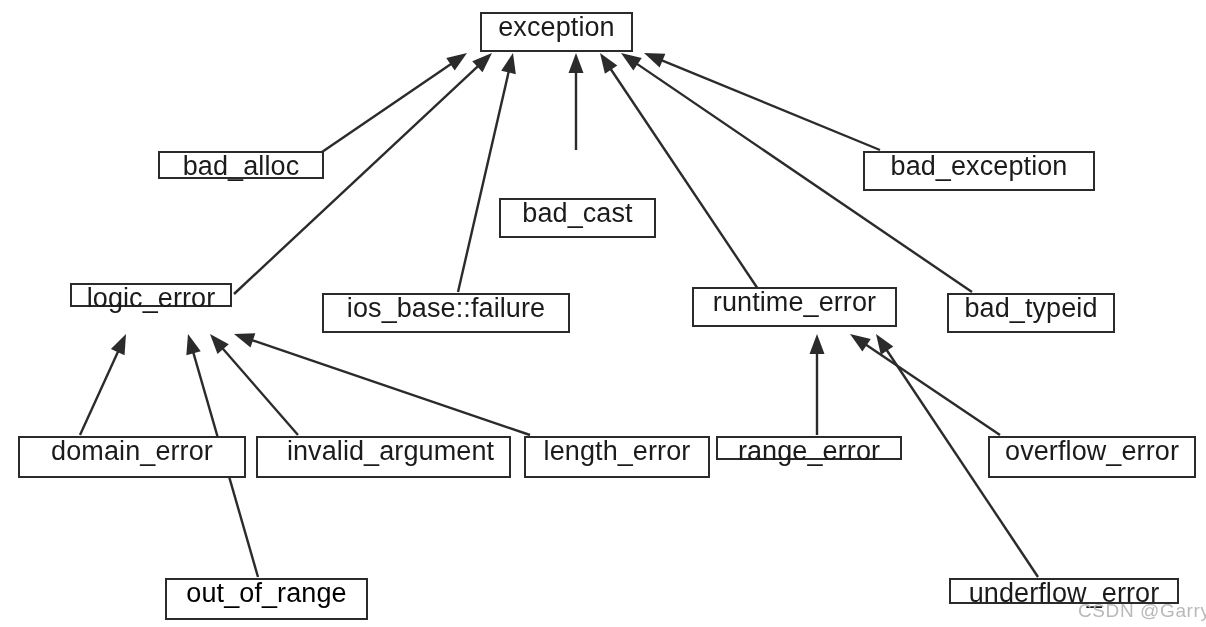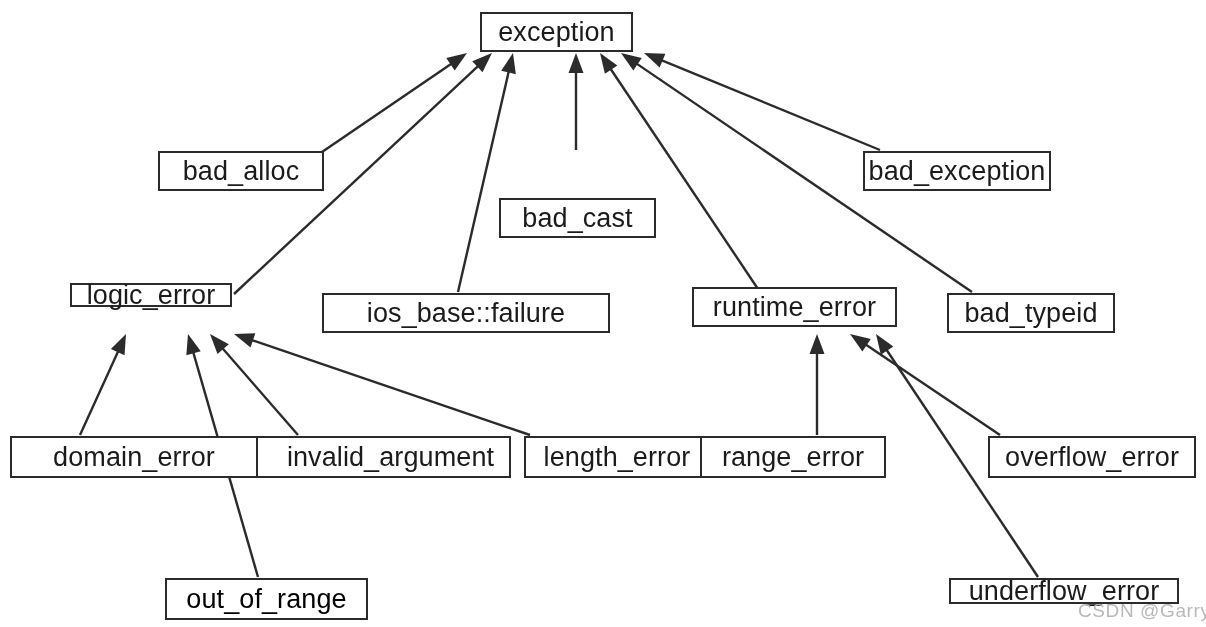--- a/index.html
+++ b/index.html
@@ -30,21 +30,20 @@
     position: absolute;
     box-sizing: border-box;
     border: 2px solid #2b2b2b;
     background: #ffffff;
     color: #1b1b1b;
     font-family: "Liberation Sans", sans-serif;
     font-size: 27px;
     line-height: 1;
     letter-spacing: 0.1px;
     display: flex;
-    align-items: center;
     justify-content: center;
     white-space: nowrap;
     padding: 0 10px;
   }
   .watermark {
     position: absolute;
     font-family: "Liberation Sans", sans-serif;
     font-size: 19px;
     color: #b9b9b9;
     white-space: nowrap;
@@ -112,51 +111,51 @@
       <g>
         <line x1="1038" y1="577" x2="885.9846035320542" y2="348.9769052980812" stroke="#2b2b2b" stroke-width="2.4"></line>
         <polygon points="876,334 893.3343811320384,346.4807544150677 880.8536267169708,354.8012573584461" fill="#2b2b2b"></polygon>
       </g>
     </svg>
 
   <div id="node-layer">
       <div class="node" style="left: 480px; top: 12px; width: 153px; height: 40px; border-color: rgb(43, 43, 43); color: rgb(27, 27, 27);">
         <span>exception</span>
       </div>
-      <div class="node" style="left: 158px; top: 151px; width: 166px; height: 40px; border-color: rgb(43, 43, 43); color: rgb(27, 27, 27);">
+      <div class="node" style="left: 158px; top: 151px; width: 166px; height: 28px; border-color: rgb(43, 43, 43); color: rgb(27, 27, 27);">
         <span>bad_alloc</span>
       </div>
       <div class="node" style="left: 499px; top: 151px; width: 157px; height: 40px; border-color: rgb(43, 43, 43); color: rgb(27, 27, 27); margin-top: 47px;">
         <span>bad_cast</span>
       </div>
-      <div class="node" style="left: 863px; top: 151px; width: 188px; height: 40px; border-color: rgb(43, 43, 43); color: rgb(27, 27, 27);">
+      <div class="node" style="left: 863px; top: 151px; width: 232px; height: 40px; border-color: rgb(43, 43, 43); color: rgb(27, 27, 27);">
         <span>bad_exception</span>
       </div>
       <div class="node" style="left: 70px; top: 283px; width: 162px; height: 24px; border-color: rgb(43, 43, 43); color: rgb(27, 27, 27);">
         <span>logic_error</span>
       </div>
-      <div class="node" style="left: 322px; top: 293px; width: 288px; height: 40px; border-color: rgb(43, 43, 43); color: rgb(27, 27, 27);">
+      <div class="node" style="left: 322px; top: 293px; width: 248px; height: 40px; border-color: rgb(43, 43, 43); color: rgb(27, 27, 27);">
         <span>ios_base::failure</span>
       </div>
       <div class="node" style="left: 692px; top: 287px; width: 205px; height: 40px; border-color: rgb(43, 43, 43); color: rgb(27, 27, 27);">
         <span>runtime_error</span>
       </div>
       <div class="node" style="left: 947px; top: 293px; width: 168px; height: 40px; border-color: rgb(43, 43, 43); color: rgb(27, 27, 27);">
         <span>bad_typeid</span>
       </div>
-      <div class="node" style="left: 10px; top: 436px; width: 248px; height: 42px; border-color: rgb(43, 43, 43); color: rgb(27, 27, 27);">
+      <div class="node" style="left: 18px; top: 436px; width: 228px; height: 42px; border-color: rgb(43, 43, 43); color: rgb(27, 27, 27);">
         <span>domain_error</span>
       </div>
       <div class="node" style="left: 256px; top: 436px; width: 255px; height: 42px; border-color: rgb(43, 43, 43); color: rgb(27, 27, 27); padding-left: 24px;">
         <span>invalid_argument</span>
       </div>
       <div class="node" style="left: 524px; top: 436px; width: 186px; height: 42px; border-color: rgb(43, 43, 43); color: rgb(27, 27, 27);">
         <span>length_error</span>
       </div>
-      <div class="node" style="left: 700px; top: 436px; width: 186px; height: 42px; border-color: rgb(43, 43, 43); color: rgb(27, 27, 27);">
+      <div class="node" style="left: 716px; top: 436px; width: 186px; height: 24px; border-color: rgb(43, 43, 43); color: rgb(27, 27, 27);">
         <span>range_error</span>
       </div>
       <div class="node" style="left: 988px; top: 436px; width: 208px; height: 42px; border-color: rgb(43, 43, 43); color: rgb(27, 27, 27);">
         <span>overflow_error</span>
       </div>
       <div class="node" style="left: 165px; top: 578px; width: 203px; height: 42px; border-color: rgb(43, 43, 43); color: #000000;">
         <span>out_of_range</span>
       </div>
       <div class="node" style="left: 949px; top: 578px; width: 230px; height: 26px; border-color: rgb(43, 43, 43); color: rgb(27, 27, 27);">
         <span>underflow_error</span>

